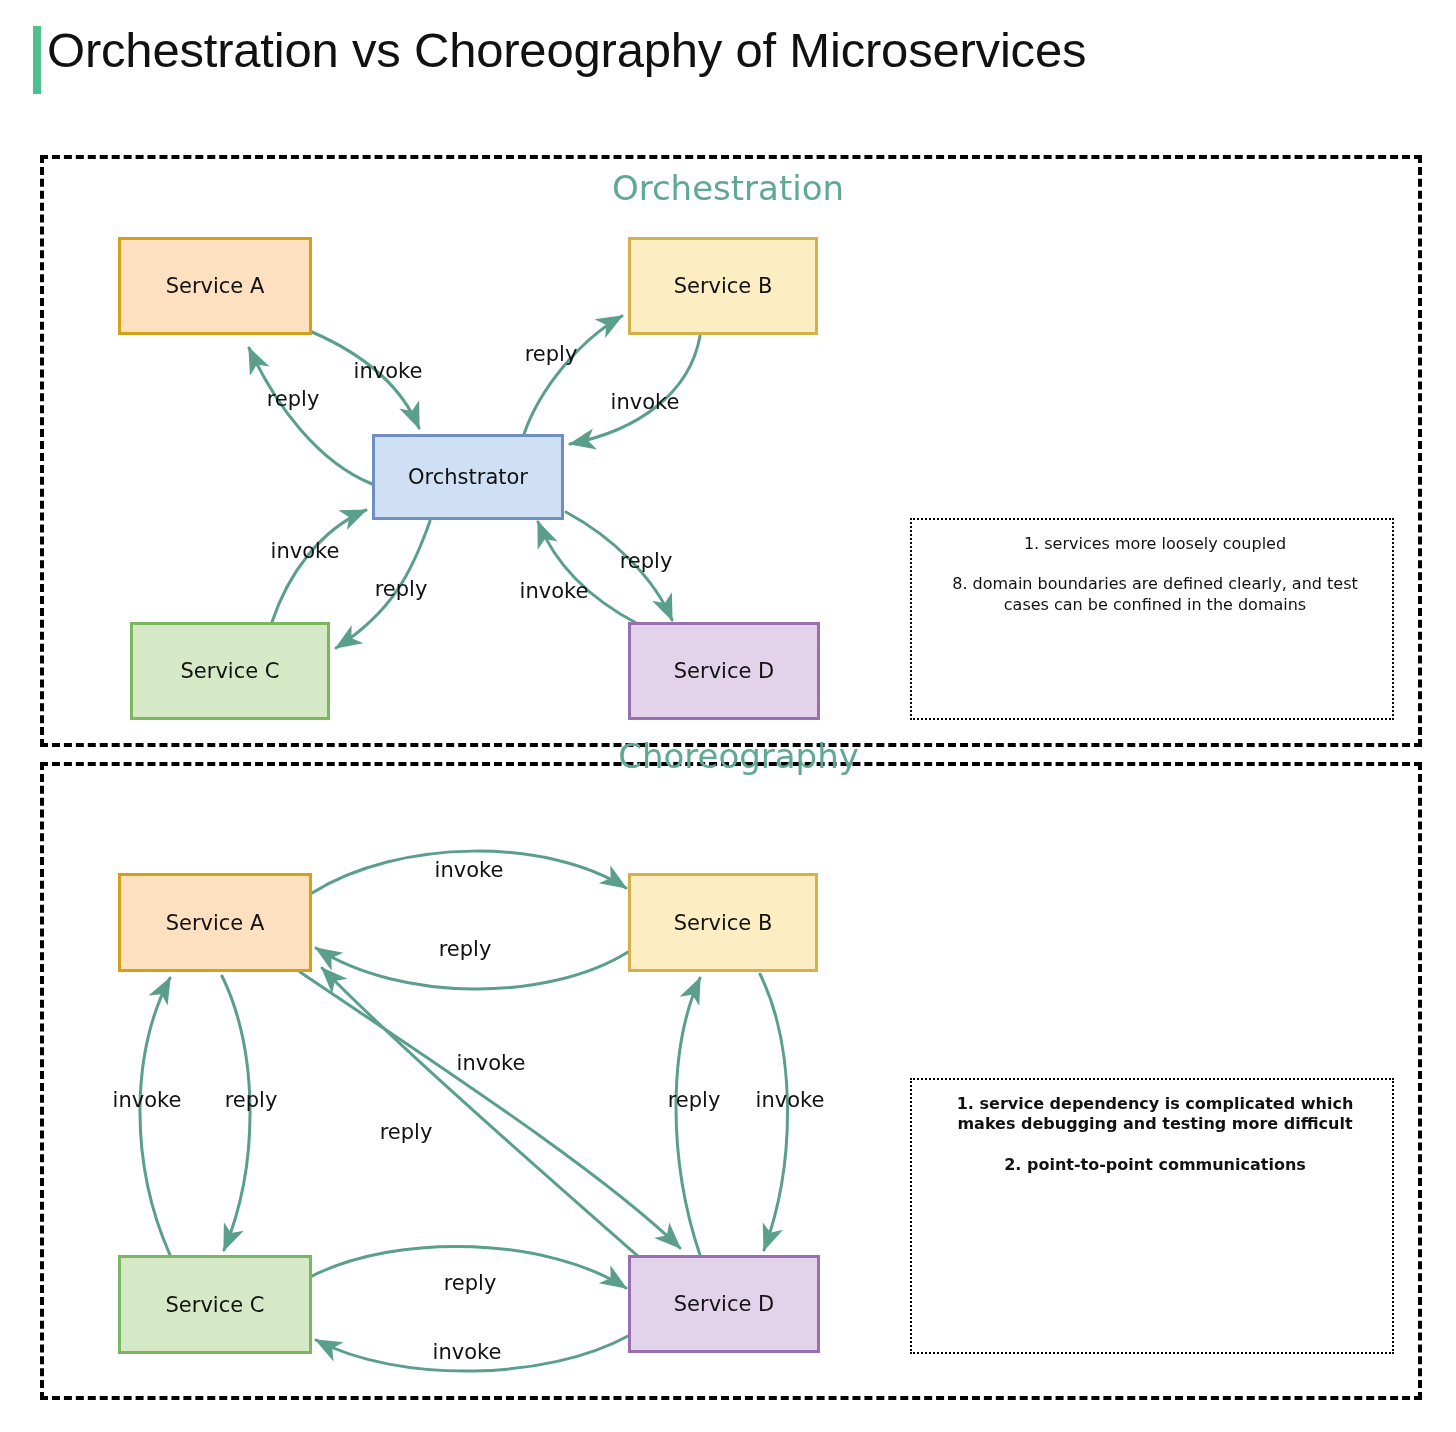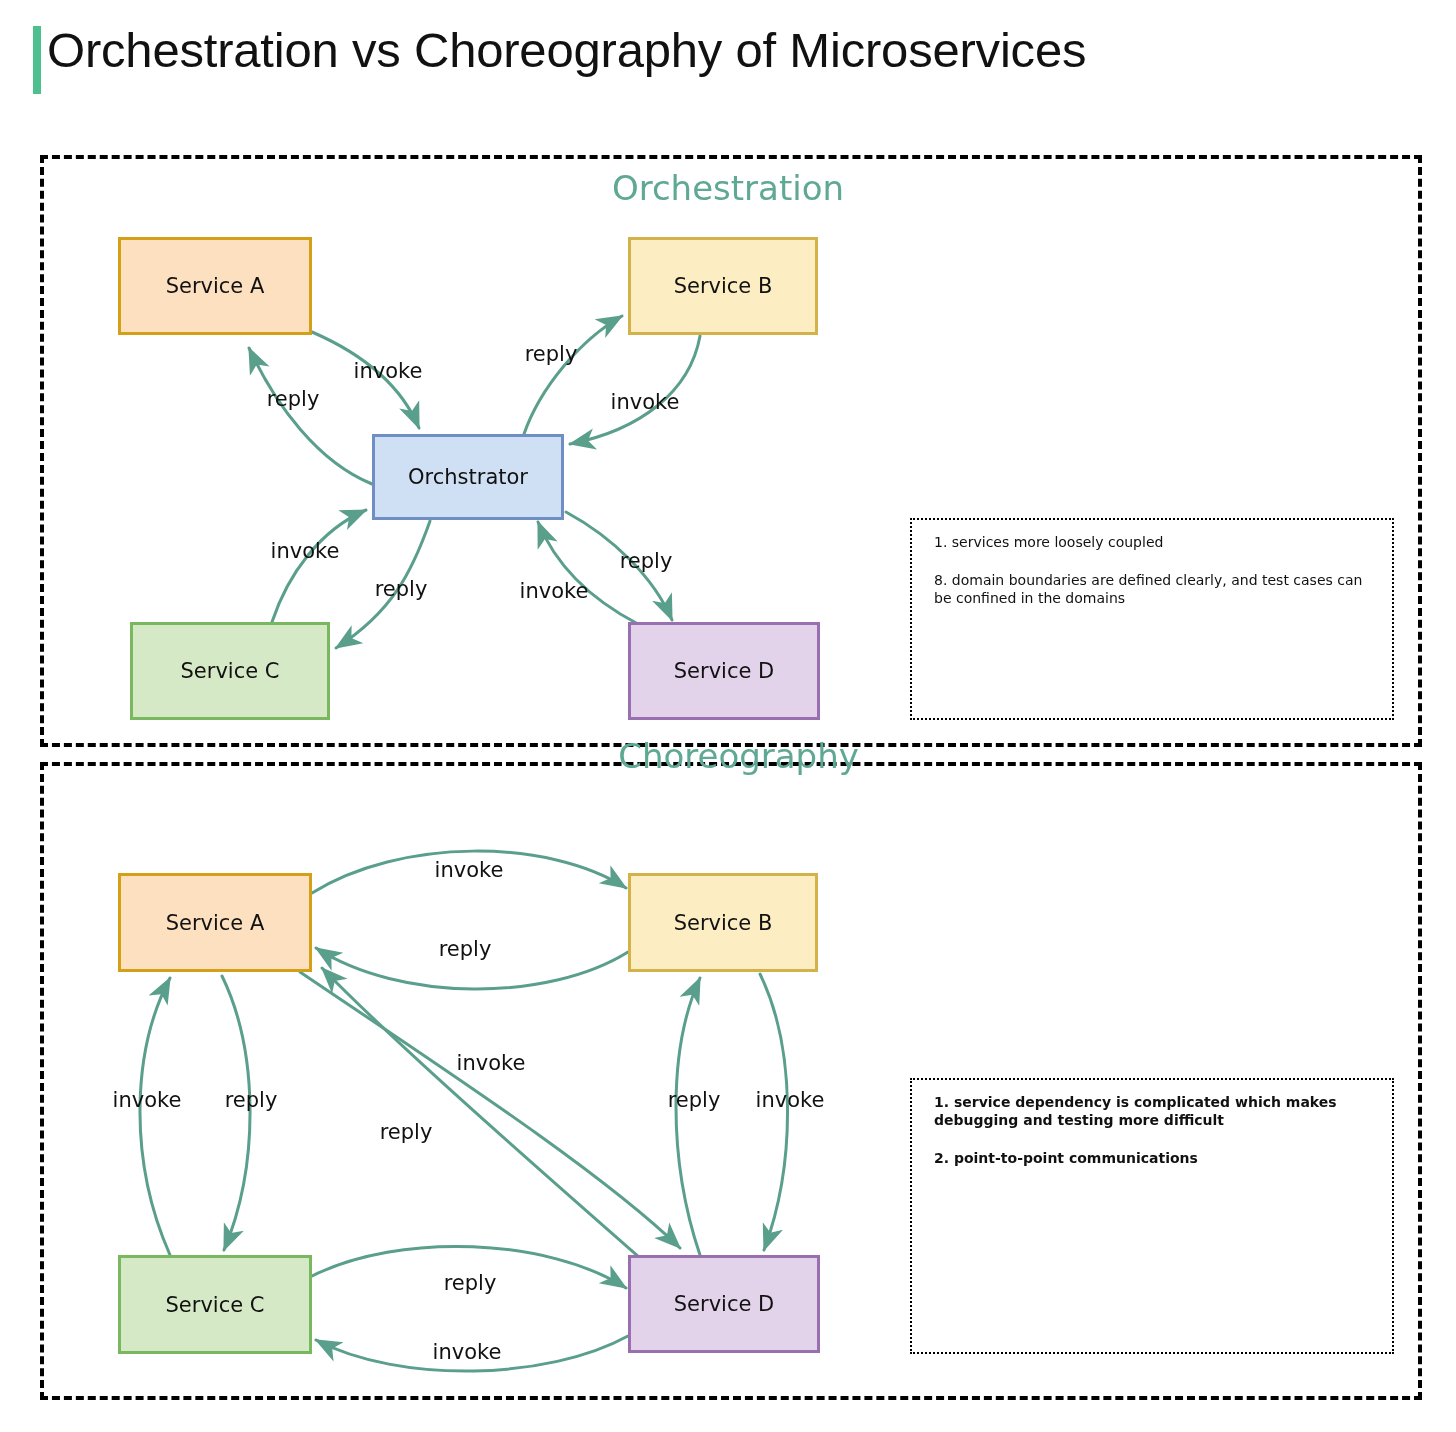--- a/index.html
+++ b/index.html
@@ -83,21 +83,21 @@
     font-size:21px;color:#111;white-space:nowrap;
     transform:translate(-50%,-50%);
   }
 
   
   .notes{
     position:absolute;box-sizing:border-box;
     border:2px dotted #000;background:#fff;
     padding:14px 16px 10px 16px;
     font-family:"DejaVu Sans", sans-serif;
-    font-size:14px;line-height:1.28;color:#111;
+    font-size:16px;line-height:1.28;color:#111;text-align:center;
   }
   #orch-notes{left:910px;top:518px;width:484px;height:202px;}
   #chor-notes{left:910px;top:1078px;width:484px;height:276px;font-weight:bold;}
   .note-item{margin:0 0 20px 0;padding-left:6px;}
   .note-item:last-child{margin-bottom:0;}
 </style>
 </head>
 <body>
 
 <div class="page">

